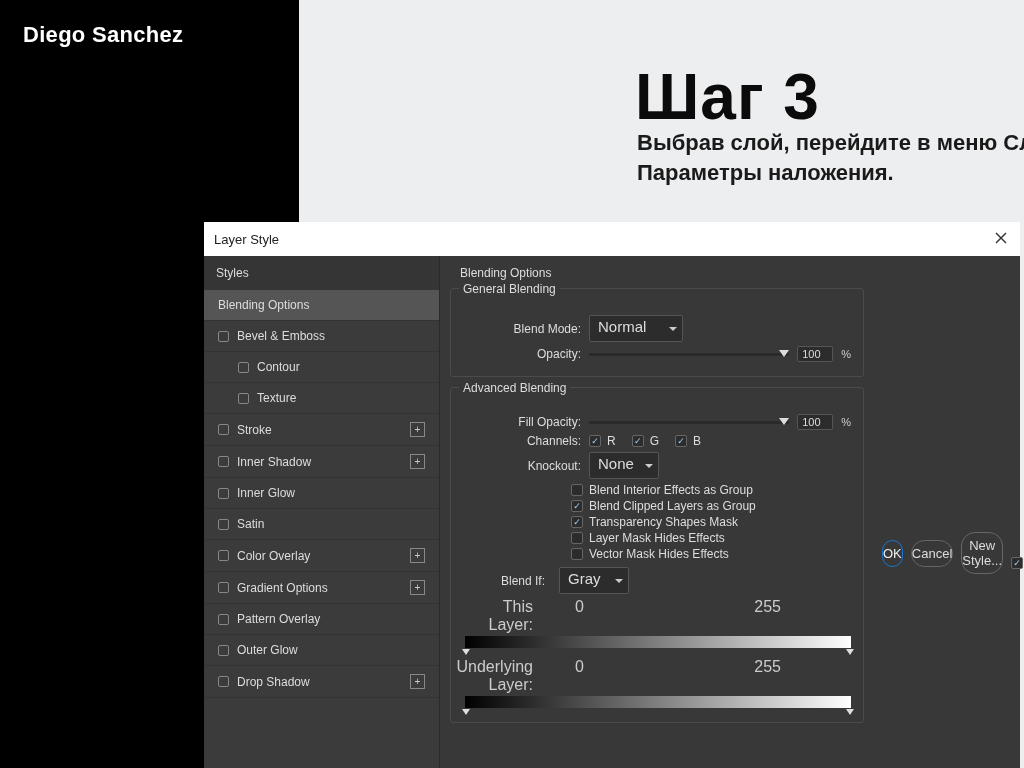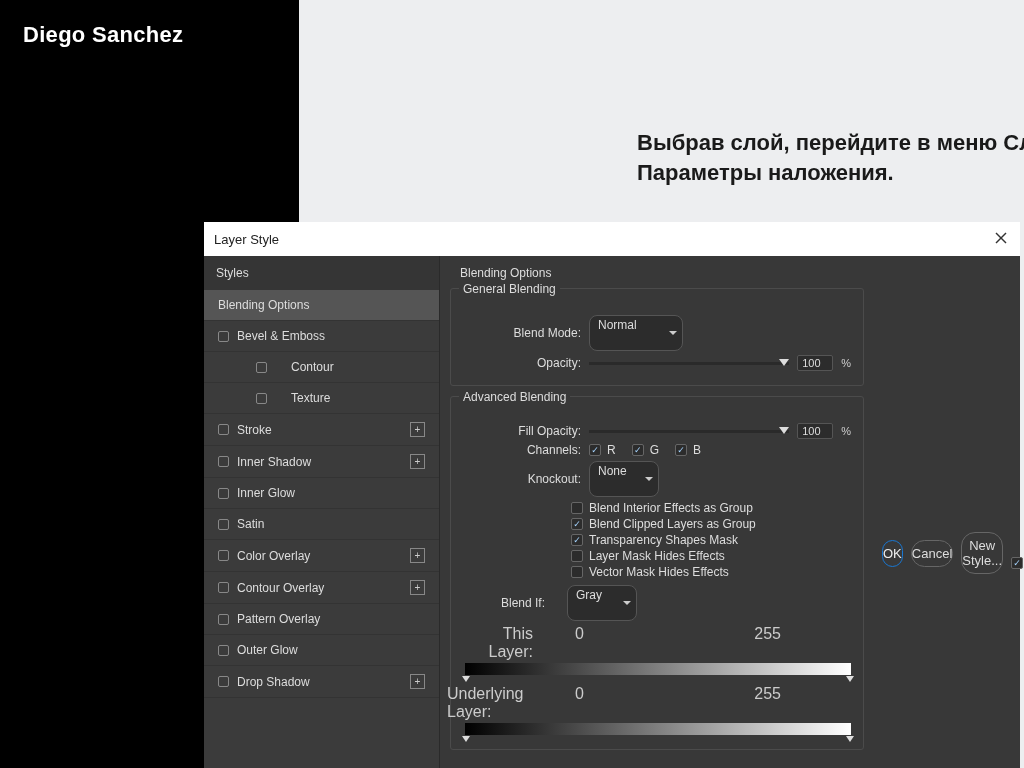--- a/index.html
+++ b/index.html
@@ -11,65 +11,66 @@
 .step-desc { position: absolute; left: 338px; top: 128px; font-size: 22px; font-weight: 650; color: #1a1a1a; line-height: 1.35; width: 620px; }
 .dialog-wrap { position: absolute; left: 204px; top: 222px; width: 816px; height: 522px; background: #181818; }
 .titlebar { height: 34px; background: #fff; display: flex; align-items: center; padding: 7px 10px; font-size: 13px; color: #222; position: relative; }
 .titlebar .close { position: absolute; right: 10px; top: 7px; width: 18px; height: 18px; display:flex; align-items:center; justify-content:center; }
 .titlebar .close svg { stroke: #333; stroke-width: 1.4; }
 .dialog-body { display: flex; background: #383838; height: 594px; }
 .left-panel { width: 236px; background: #3b3b3b; display: flex; flex-direction: column; border-right: 1px solid #2a2a2a; }
 .styles-header { padding: 10px 12px; font-size: 12px; color: #ddd; background: #353535; }
 .style-item { padding: 8px 14px; font-size: 12px; color: #ddd; display: flex; align-items: center; justify-content: space-between; background: #3b3b3b; border-bottom: 1px solid #333; position: relative; }
 .style-item.selected { background: #555; }
-.style-item.sub { padding-left: 52px; gap: 16px; }
+.style-item.sub { padding-left: 34px; }
 .chk { width: 11px; height: 11px; border: 1px solid #888; display: inline-block; margin-right: 8px; border-radius: 2px; flex:0 0 auto; }
 .style-label { flex: 1; }
 .plus-icon { width: 15px; height: 15px; border: 1px solid #888; display: flex; align-items: center; justify-content: center; font-size: 10px; color: #ccc; }
 .left-footer { margin-top: auto; padding: 8px 12px 14px; display: flex; align-items: center; gap: 10px; color: #888; font-style: italic; font-size: 14px; }
 .left-footer .arrow { font-size: 13px; color: #666; }
 .left-footer .trash { margin-left: auto; font-size: 13px; color: #666; }
 .center-panel { flex: 1; padding: 6px 10px; color: #ddd; font-size: 12px; }
 .fieldset { border: 1px solid #4b4b4b; border-radius: 3px; margin-bottom: 10px; padding: 8px 12px 10px; position: relative; }
 .fieldset-title { position: relative; top: -15px; left: -4px; display: inline-block; padding: 0 4px; background: #383838; color: #ddd; font-size: 12px; margin-bottom: -8px; }
 .section-heading { color: #ddd; font-size: 12px; margin-bottom: 6px; }
 .row { display: flex; align-items: center; gap: 8px; margin: 4px 0; }
 .row .lbl { width: 96px; text-align: right; color: #ddd; font-size: 12px; }
-.dropdown { background: #2c2c2c; border: 1px solid #555; border-radius: 8px; padding: 2px 20px 18px 8px; font-size: 12px; color: #ddd; position: relative; min-width: 70px; }
+.dropdown { background: #2c2c2c; border: 1px solid #555; border-radius: 2px; padding: 2px 20px 6px 8px; font-size: 15px; color: #ddd; position: relative; min-width: 70px; }
 .dropdown::after { content: ""; position: absolute; right: 5px; top: 50%; transform: translateY(-50%); border-left: 4px solid transparent; border-right: 4px solid transparent; border-top: 4px solid #ccc; }
 .slider-track { flex:1; height: 3px; background: #2a2a2a; position: relative; min-width: 100px; }
 .slider-track .thumb { position: absolute; top: -3px; right: 0; width: 0; height: 0; border-left: 5px solid transparent; border-right: 5px solid transparent; border-top: 7px solid #ddd; }
 .num-input { width: 36px; background: #2c2c2c; border: 1px solid #555; border-radius: 2px; padding: 1px 4px; font-size: 11px; color: #ddd; text-align: left; }
 .unit { color: #ccc; font-size: 11px; }
 .chkbox { width: 12px; height: 12px; background: #2c2c2c; border: 1px solid #666; border-radius: 2px; display: inline-flex; align-items: center; justify-content: center; flex:0 0 auto; }
 .chkbox.checked::after { content: "✓"; font-size: 9px; color: #a5d4ff; line-height: 1; }
 .chklabel { font-size: 12px; color: #ddd; }
 .channel-group { display: flex; align-items: center; gap: 6px; }
 .opt-row { display: flex; align-items: center; gap: 6px; margin: 2px 0 2px 108px; }
 .gradient-bar { height: 12px; background: linear-gradient(to right, #000 0%, #fff 100%); position: relative; margin-top: 2px; }
 .grad-marker { position: absolute; bottom: -7px; width: 0; height: 0; border-left: 4px solid transparent; border-right: 4px solid transparent; border-top: 6px solid #ddd; }
-.blendif-row { display: flex; align-items: center; gap: 8px; margin-bottom: 4px; }
+.blendif-row { display: flex; align-items: center; margin-bottom: 4px; }
 .blendif-values { display: flex; justify-content: space-between; font-size: 16px; color: #ccc; margin-bottom: 1px; }
 .right-panel { width: 146px; padding: 10px 8px; display: flex; flex-direction: row; gap: 8px; align-items: center; }
 .btn { width: 128px; padding: 5px 0; text-align: center; font-size: 13px; color: #ddd; background: #383838; border: 1px solid #666; border-radius: 14px; }
 .btn.primary { border: 1.5px solid #1978d4; color: #eee; }
 .preview-row { display: flex; align-items: center; gap: 6px; margin-top: 20px; }
 .preview-frame { width: 118px; height: 118px; background: #3f3f3f; display: flex; align-items: center; justify-content: center; margin-top: 8px; }
 .preview-swatch { width: 62px; height: 62px; background: #7c7c7c; }
 .pad-indent { margin-left: 22px; }
 .blendif-group { margin-top: 6px; }
 </style>
 </head>
 <body>
 
 <div class="sidebar">
   <div class="brand">Diego Sanchez</div>
 </div>
 
 <div class="content-area">
+  <div class="step-title">Шаг 3</div>
   <div class="step-desc">Выбрав слой, перейдите в меню Слой &gt; Стиль слоя &gt; Параметры наложения.</div>
 </div>
 
 <div class="dialog-wrap">
   <div class="titlebar">
     <span>Layer Style</span>
     <span class="close">
       <svg width="14" height="14" viewBox="0 0 14 14">
           <line x1="2" y1="2" x2="12" y2="12"></line>
           <line x1="12" y1="2" x2="2" y2="12"></line>
@@ -114,21 +115,21 @@
             <span class="chk"></span>
             <span class="style-label">Satin</span>
           </div>
           <div class="style-item">
             <span class="chk"></span>
             <span class="style-label">Color Overlay</span>
             <span class="plus-icon">+</span>
           </div>
           <div class="style-item">
             <span class="chk"></span>
-            <span class="style-label">Contour Overlay</span>
+            <span class="style-label">Gradient Options</span>
             <span class="plus-icon">+</span>
           </div>
           <div class="style-item">
             <span class="chk"></span>
             <span class="style-label">Pattern Overlay</span>
           </div>
           <div class="style-item">
             <span class="chk"></span>
             <span class="style-label">Outer Glow</span>
           </div>
@@ -226,21 +227,21 @@
               <span style="flex:1"></span>
               <span style="margin-right:70px;">255</span>
             </div>
             <div class="gradient-bar">
               <span class="grad-marker" style="left:-3px;"></span>
               <span class="grad-marker" style="right:-3px;"></span>
             </div>
           </div>
           <div style="margin:8px 0 4px 2px;">
             <div class="blendif-values" style="padding-left:80px;">
-              <span style="width:98px;margin-left:-98px;padding-right:12px;">Underlying Layer:</span>
+              <span style="width:98px;margin-left:-98px;text-align:right;padding-right:12px;">Underlying Layer:</span>
               <span style="flex:0 0 auto;margin-left:30px;">0</span>
               <span style="flex:1"></span>
               <span style="margin-right:70px;">255</span>
             </div>
             <div class="gradient-bar">
               <span class="grad-marker" style="left:-3px;"></span>
               <span class="grad-marker" style="right:-3px;"></span>
             </div>
           </div>
         </div>

